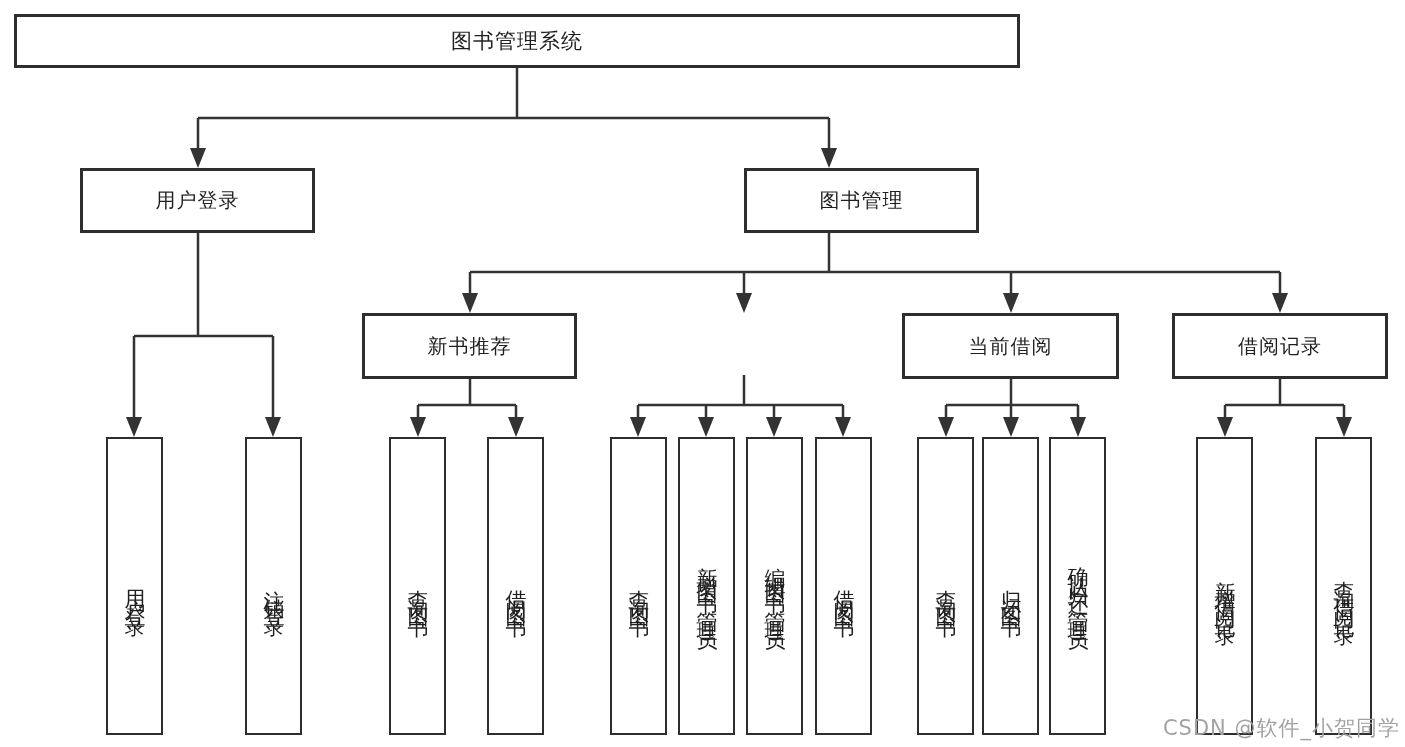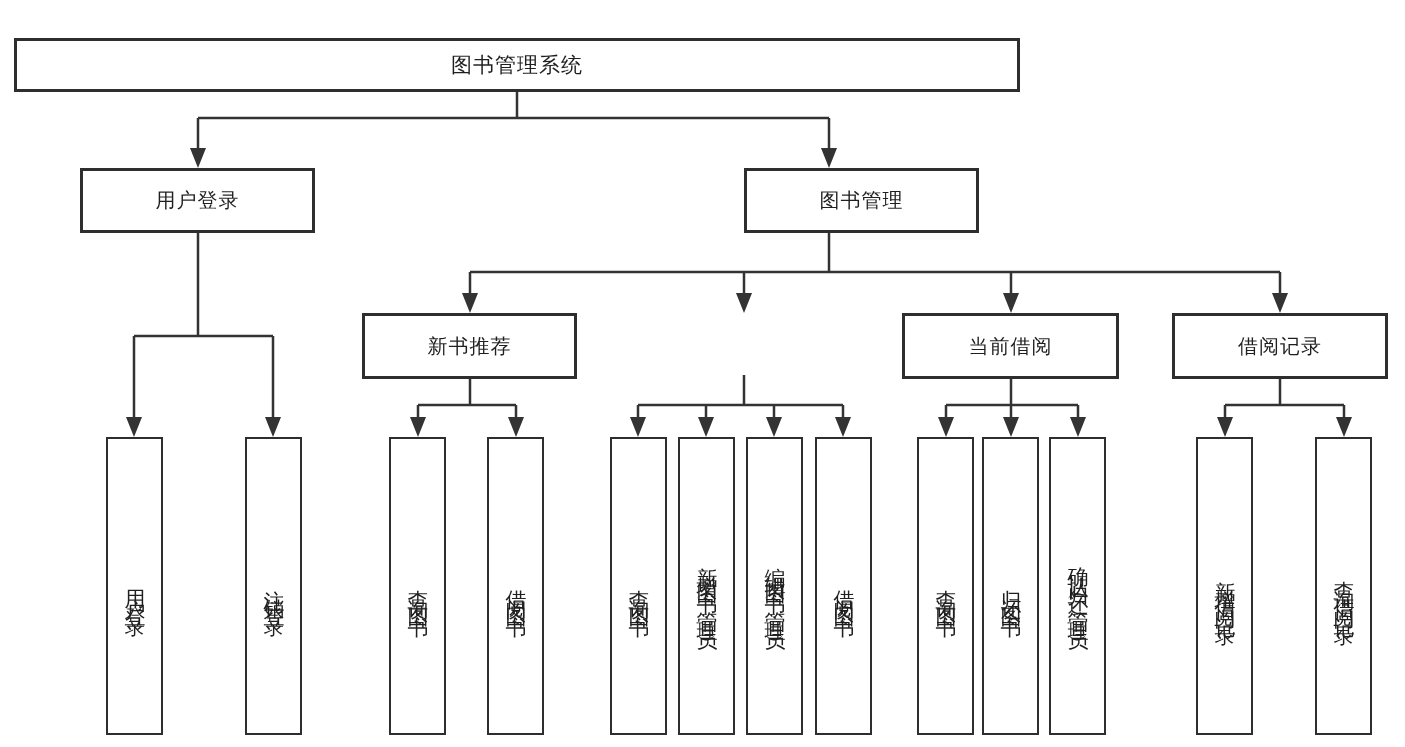--- a/index.html
+++ b/index.html
@@ -38,21 +38,20 @@
     font-size: 20px;
     letter-spacing: 1px;
     white-space: nowrap;
   }
   .root {
     left: 14px;
     top: 14px;
     width: 1006px;
     height: 54px;
     font-size: 21px;
-    margin-top: 24px;
   }
   .l2 {
     top: 168px;
     height: 65px;
     width: 235px;
   }
   .l3 {
     top: 313px;
     height: 66px;
   }
@@ -178,14 +177,15 @@
     <span>确认归还（管理员）</span>
   </div>
 
   <div class="box vbox" style="left:1196px;">
     <span>新增借阅记录</span>
   </div>
   <div class="box vbox" style="left:1315px;">
     <span>查询借阅记录</span>
   </div>
 
+  <div class="watermark">CSDN @软件_小贺同学</div>
 
 </div>
 
 </body></html>

